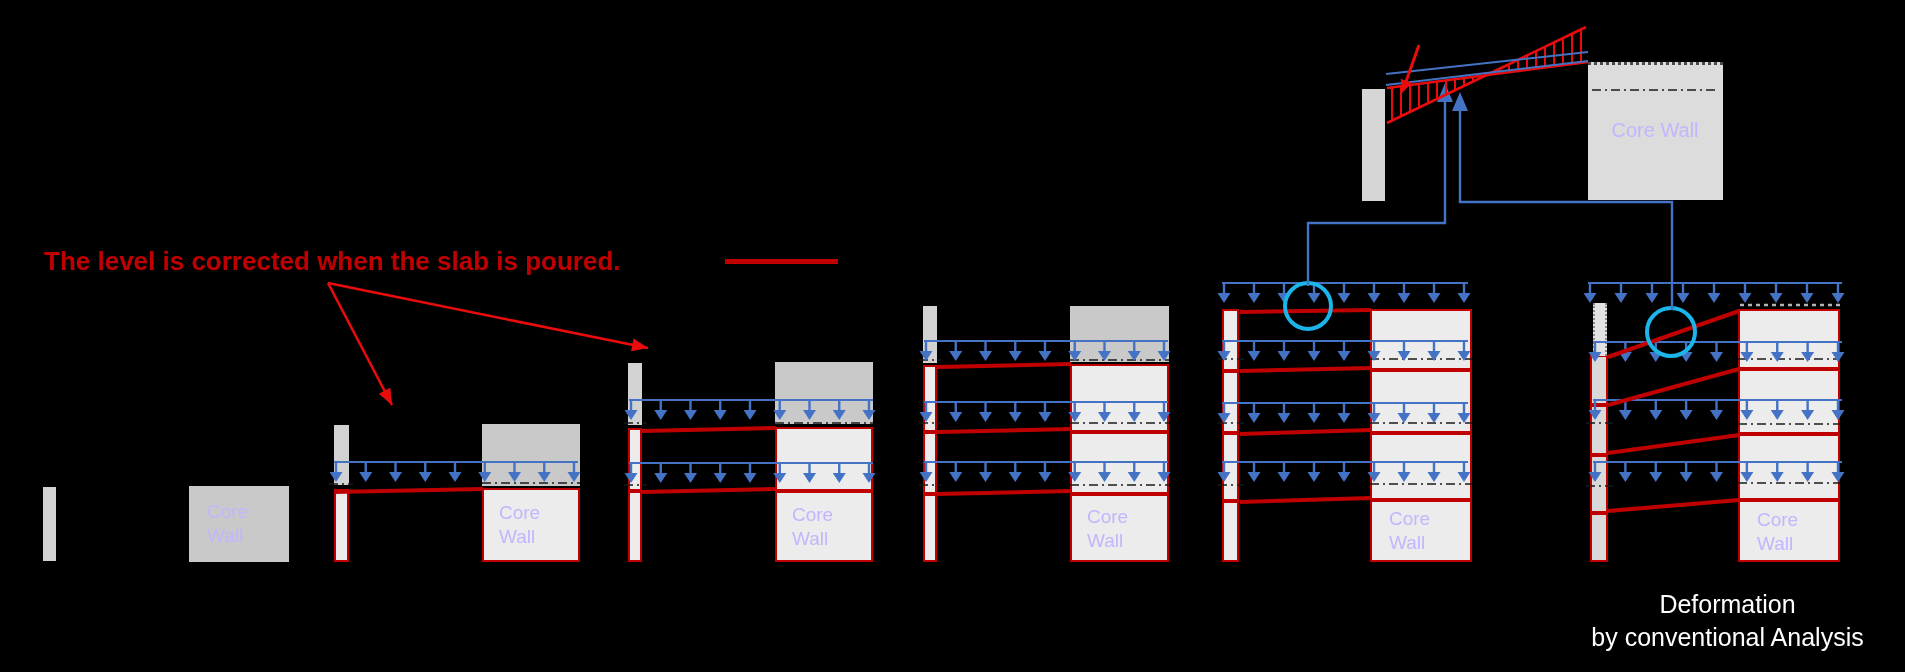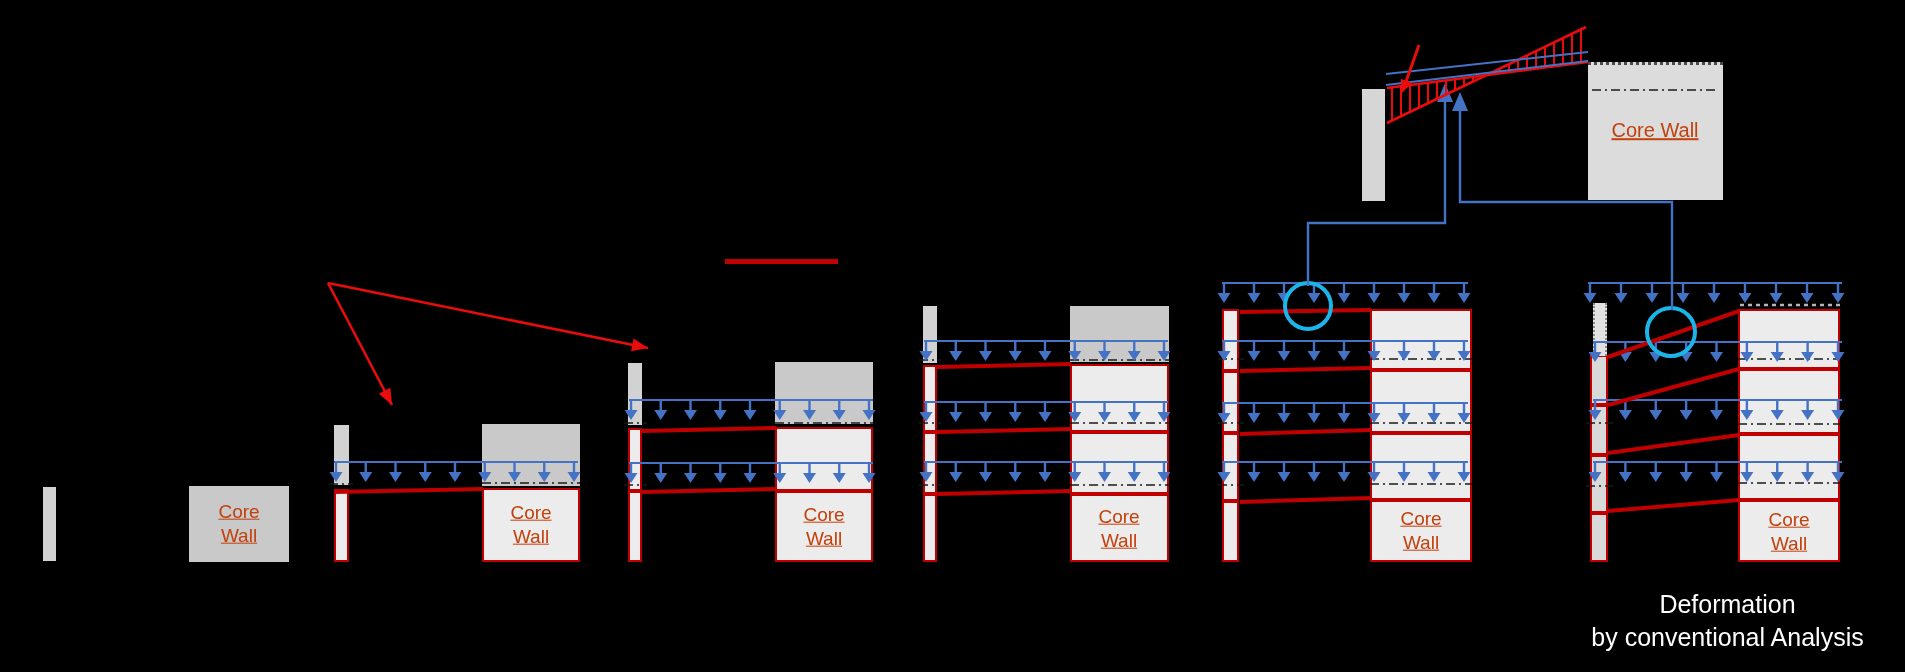--- a/index.html
+++ b/index.html
@@ -1,37 +1,38 @@
 <!DOCTYPE html>
 <html><head>
 <meta charset="utf-8">
 <style>
   html,body{margin:0;padding:0;background:#000;}
   #canvas{position:relative;width:1905px;height:672px;background:#000;overflow:hidden;
           font-family:"Liberation Sans", sans-serif;}
   .box{position:absolute;box-sizing:border-box;}
   .box.redline{border:2.5px solid #c00000;}
   .band{position:absolute;left:-2px;right:-2px;height:4px;background:#c00000;}
-  .corelabel{position:absolute;transform:translate(-50%,-50%);color:#c2410c;
-             font-size:19px;line-height:1.28;text-align:center;z-index:6;text-decoration:underline;}
+  .corelabel{position:absolute;transform:translate(-50%,-50%);color:#c4b5fd;
+             font-size:19px;line-height:1.28;z-index:6;}
   .corelabel.single{white-space:nowrap;font-size:20px;}
   #svg{position:absolute;left:0;top:0;z-index:5;}
   .annotation{position:absolute;left:44px;top:246px;width:640px;color:#c00000;
               font-size:26px;font-weight:bold;z-index:7;}
   .caption{position:absolute;color:#fff;font-size:25px;text-align:center;z-index:7;line-height:1.3;}
   #caption-left{left:380px;top:622px;width:585px;}
   #caption-right{left:1545px;top:588px;width:365px;}
   .ghost-col{position:absolute;background:#e2e2e2;border-left:2px dotted #8a8a8a;
              border-right:2px dotted #8a8a8a;box-sizing:border-box;z-index:2;}
 </style>
 </head>
 <body>
 
 <div id="canvas">
 
+  <div class="annotation">The level is corrected when the slab is poured.</div>
 
 
   <div id="caption-right" class="caption">
     <div>Deformation</div>
     <div>by conventional Analysis</div>
   </div>
 
 <div class="box" style="left: 43px; top: 487px; width: 13px; height: 74px; background: rgb(210, 210, 210); z-index: 2;"></div>
     <div class="box" style="left: 189px; top: 486px; width: 100px; height: 76px; background: rgb(201, 201, 201); z-index: 2;"></div>
     <div class="box" style="left: 334px; top: 425px; width: 15px; height: 60px; background: rgb(210, 210, 210); z-index: 2;"></div>

